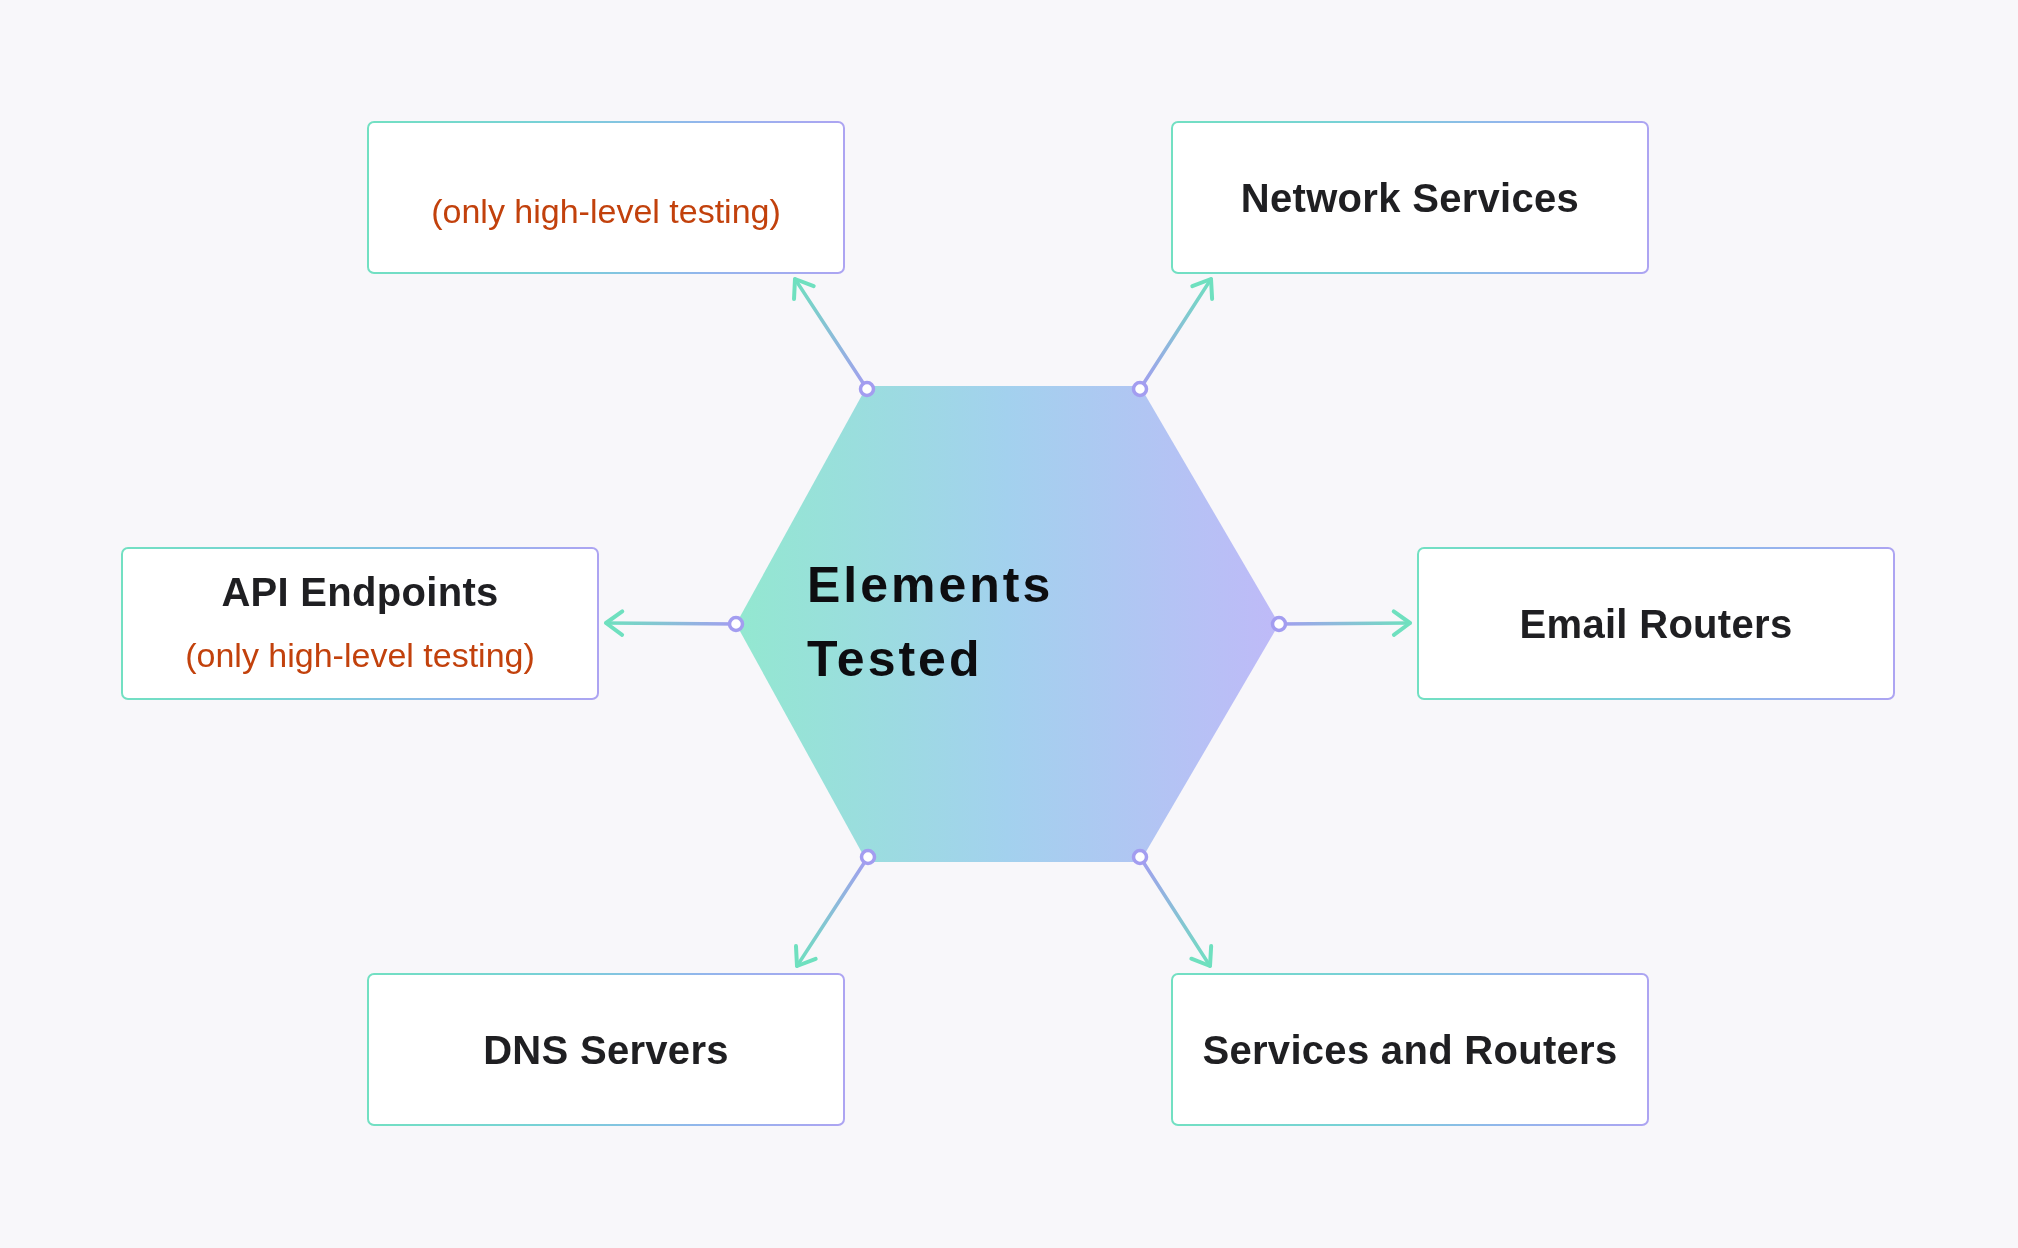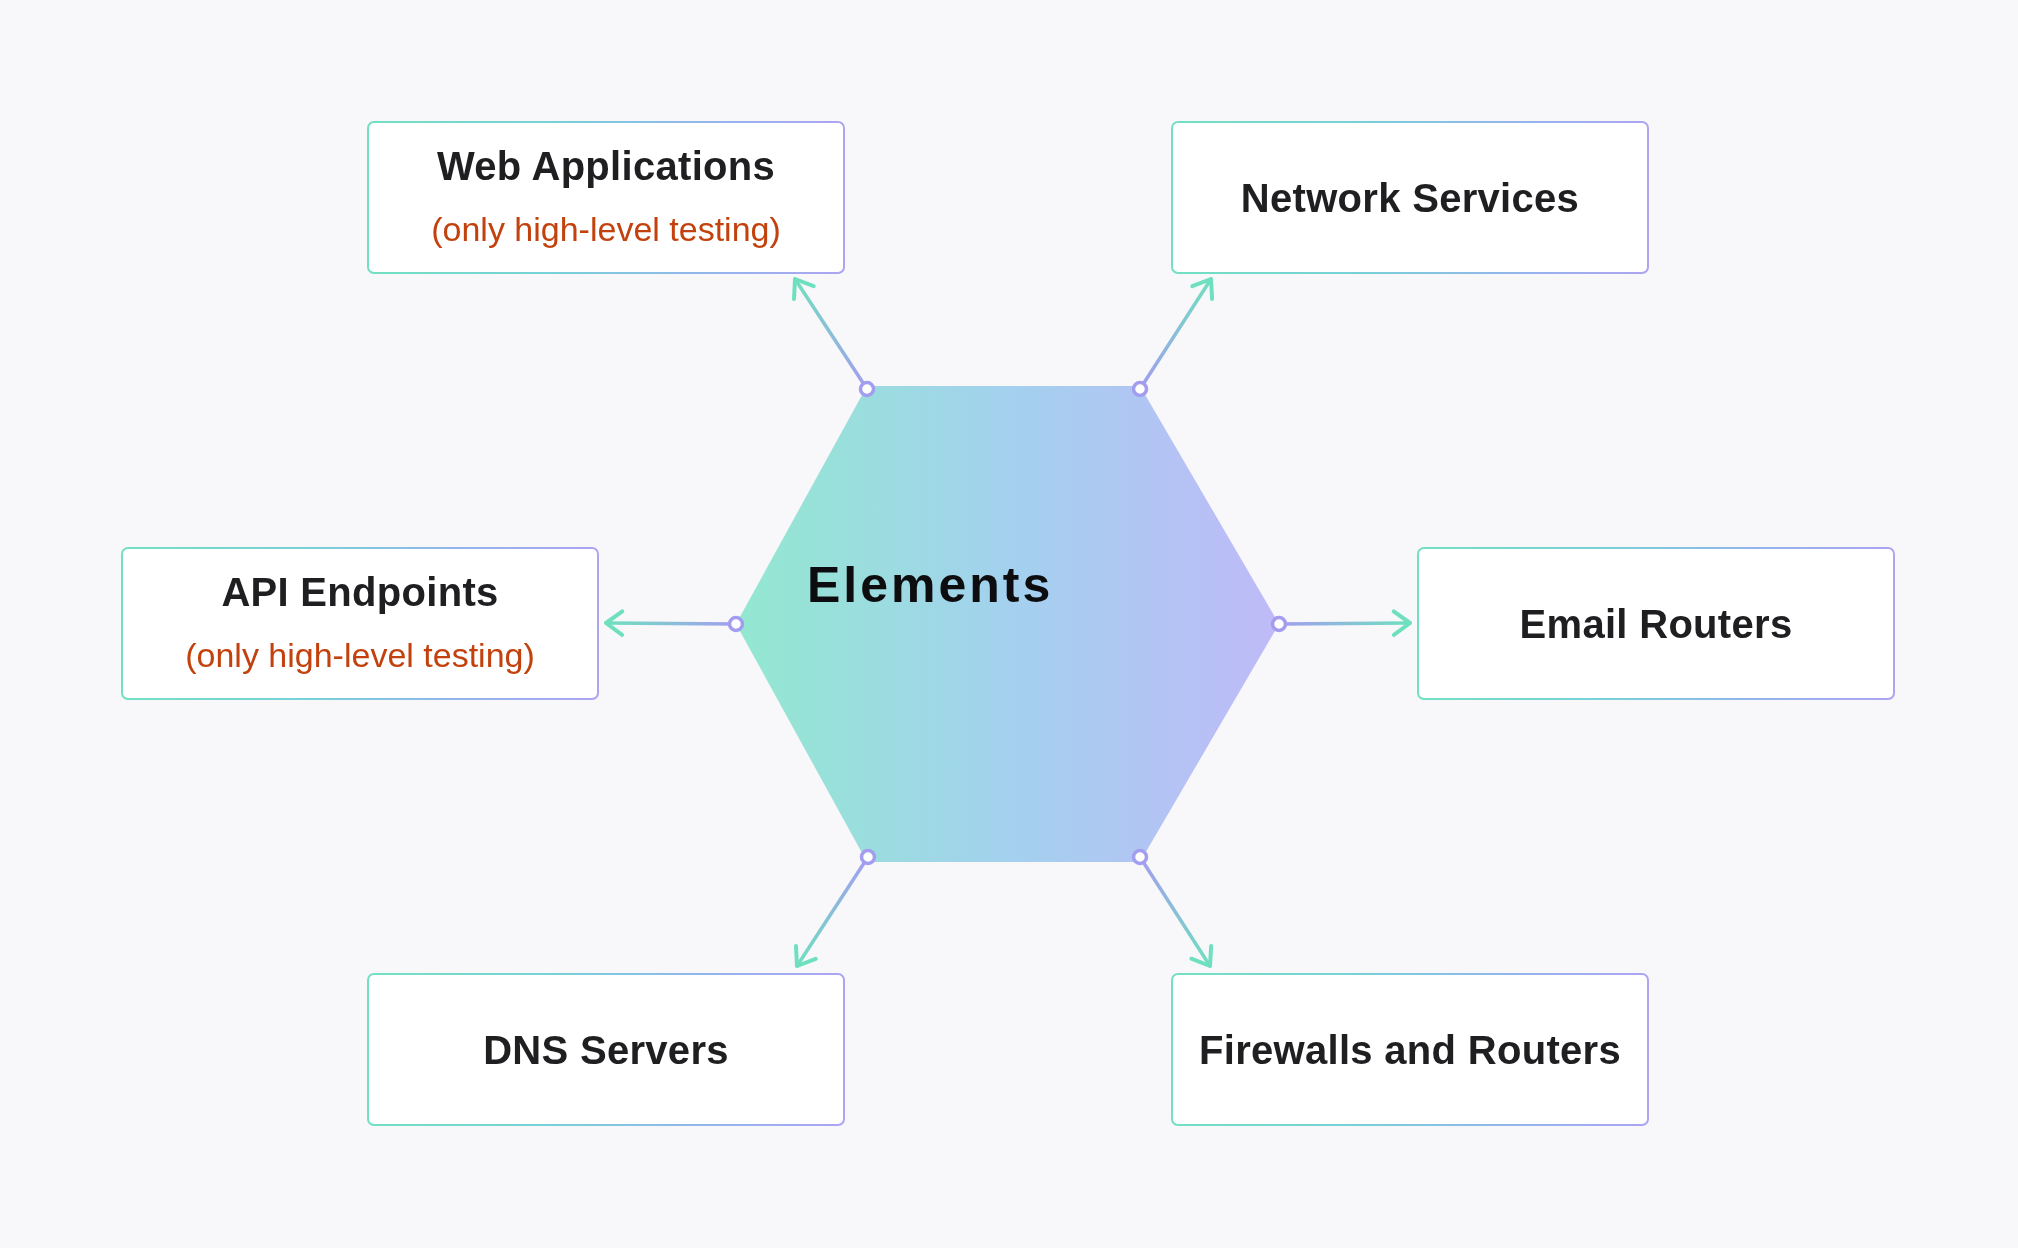--- a/index.html
+++ b/index.html
@@ -144,25 +144,25 @@
       <g>
         <line x1="1140" y1="857" x2="1210" y2="966" stroke="url(#lg5)" stroke-width="3.5" stroke-linecap="round"></line>
         <polyline points="1211.1482656820995,946.0329900605195 1210,966 1191.3650786959533,958.7377890424483" fill="none" stroke="#6fe0bf" stroke-width="4" stroke-linecap="round" stroke-linejoin="round"></polyline>
         <circle cx="1140" cy="857" r="6.5" fill="#ffffff" stroke="#a39df0" stroke-width="3.5"></circle>
       </g>
     </g>
 </svg>
 
 <div id="center-label">
   <div>Elements</div>
+  <div>Tested</div>
 </div>
 
 <div class="node-frame two-line" style="left:367px; top:121px;">
   <div class="node-box">
-    <div class="node-title">Web Applications</div>
     <div class="node-sub">(only high-level testing)</div>
   </div>
 </div>
 
 <div class="node-frame" style="left:1171px; top:121px;">
   <div class="node-box">
     <div class="node-title">Network Services</div>
   </div>
 </div>
 
@@ -180,15 +180,15 @@
 </div>
 
 <div class="node-frame" style="left:367px; top:973px;">
   <div class="node-box">
     <div class="node-title">DNS Servers</div>
   </div>
 </div>
 
 <div class="node-frame" style="left:1171px; top:973px;">
   <div class="node-box">
-    <div class="node-title">Firewalls and Routers</div>
+    <div class="node-title">Services and Routers</div>
   </div>
 </div>
 
 </body></html>

